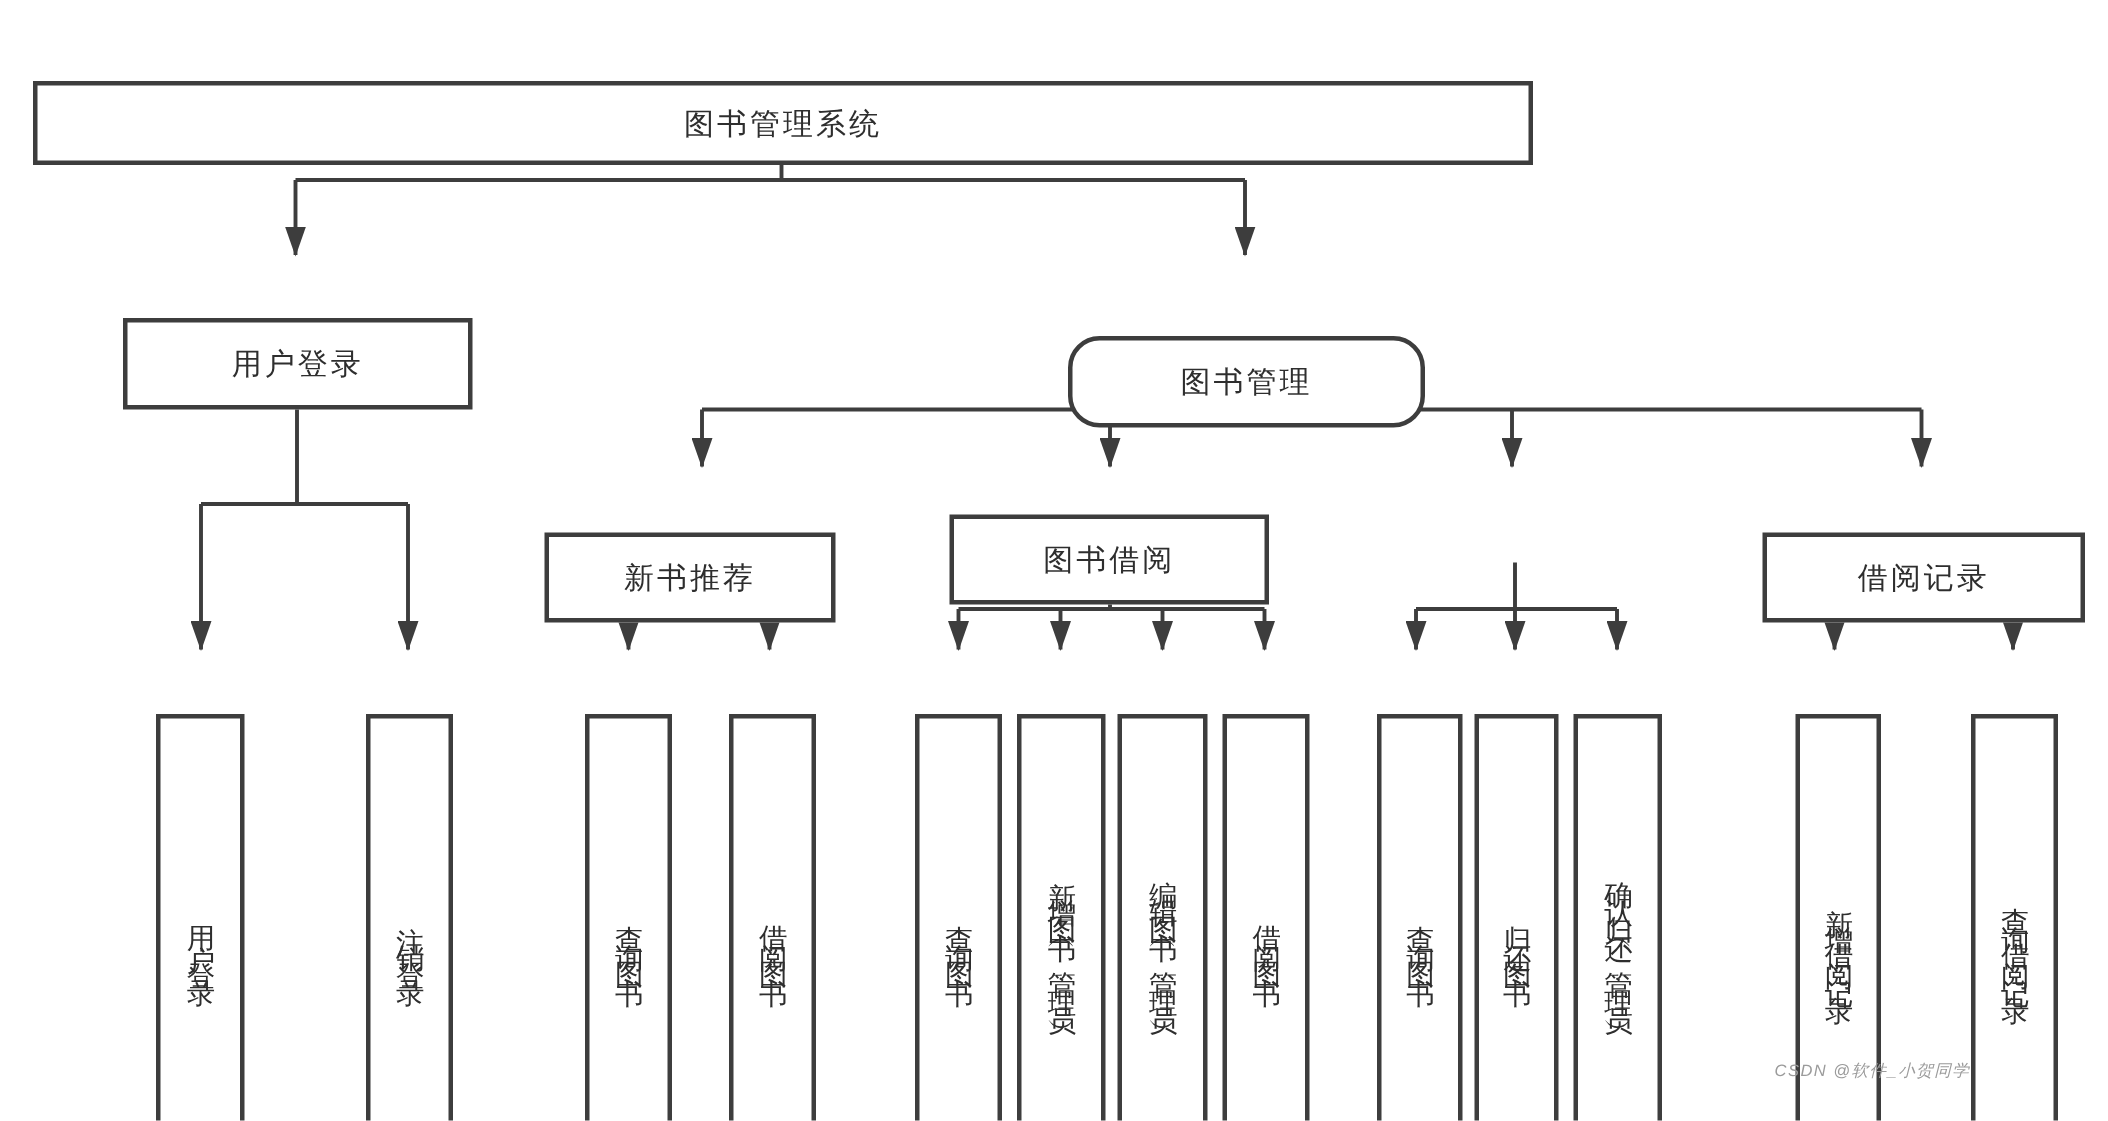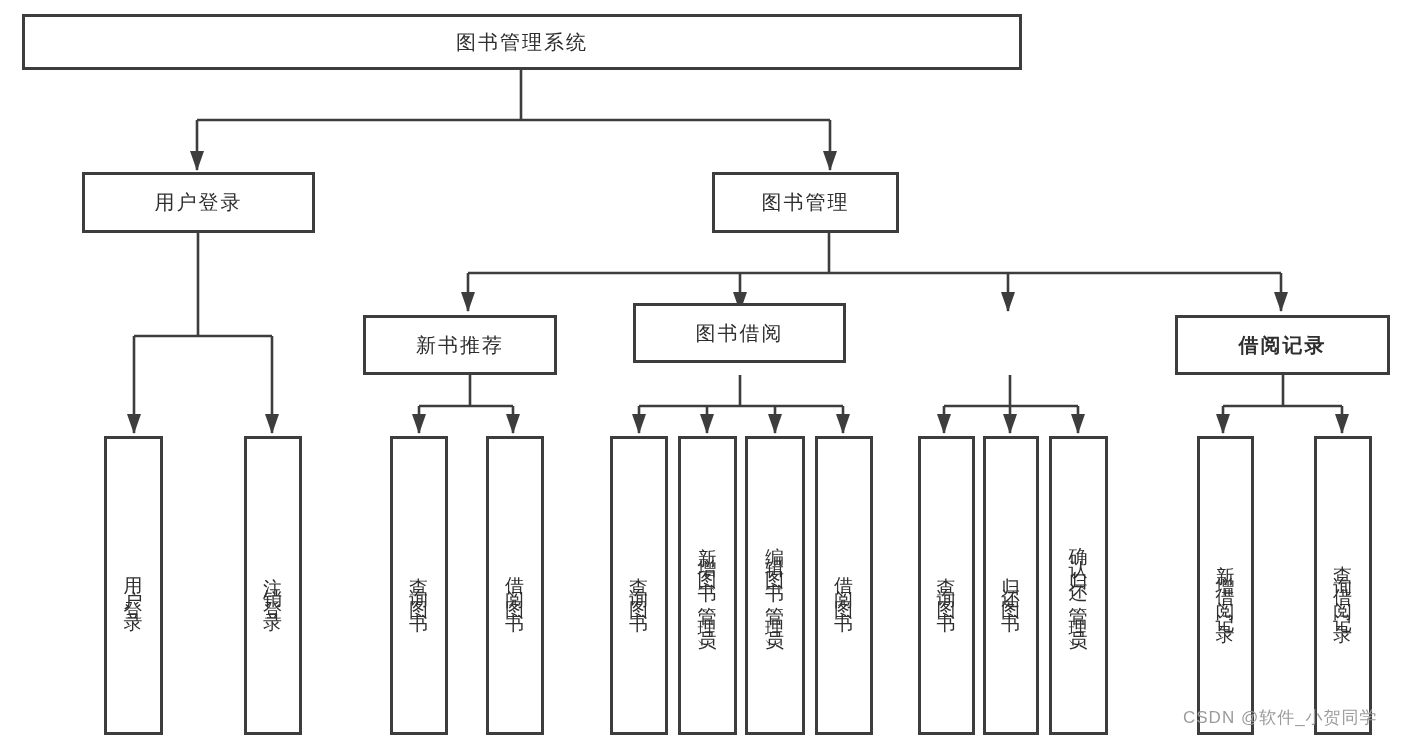--- a/index.html
+++ b/index.html
@@ -26,41 +26,43 @@
   .node{
     position:absolute;
     box-sizing:border-box;
     border:3px solid var(--line,#3d3d3d);
     background:#ffffff;
     display:flex;
     align-items:center;
     justify-content:center;
     color:var(--text,#2e2e2e);
     z-index:2;
+    margin-top:40px;
   }
   .node .htext{
     font-size:20px;
     letter-spacing:2px;
     white-space:nowrap;
   }
   .node .vtext{
     writing-mode:vertical-rl;
     text-orientation:mixed;
     font-size:19px;
     letter-spacing:12px;
     line-height:1;
   }
   .watermark{
     position:absolute;
     left:1183px;top:706px;
     z-index:3;
-    font-size:17px;
+    font-size:11px;
     letter-spacing:1px;
     color:var(--watermark,#9b9b9b);
     white-space:nowrap;
+    font-style:italic;
   }
 </style>
 </head>
 <body>
 
 <div class="canvas">
 
   <svg class="wires" viewBox="0 0 1405 747" xmlns="http://www.w3.org/2000/svg">
     <defs>
       <marker id="arrow" viewBox="0 0 20 14" refX="19" refY="7" markerWidth="20" markerHeight="14" markerUnits="userSpaceOnUse" orient="auto">
@@ -116,31 +118,31 @@
     </g>
   </svg>
 
   <div class="node" style="left:22px;top:14px;width:1000px;height:56px;">
     <span class="htext">图书管理系统</span>
   </div>
 
   <div class="node" style="left:82px;top:172px;width:233px;height:61px;">
     <span class="htext">用户登录</span>
   </div>
-  <div class="node" style="left:712px;top:172px;width:187px;height:61px;">
+  <div class="node" style="left:712px;top:184px;width:238px;height:61px;border-radius:21px;">
     <span class="htext">图书管理</span>
   </div>
 
   <div class="node" style="left:363px;top:315px;width:194px;height:60px;">
     <span class="htext">新书推荐</span>
   </div>
   <div class="node" style="left:633px;top:303px;width:213px;height:60px;">
     <span class="htext">图书借阅</span>
   </div>
-  <div class="node" style="left:1175px;top:315px;width:215px;height:60px;font-weight:bold;">
+  <div class="node" style="left:1175px;top:315px;width:215px;height:60px;">
     <span class="htext">借阅记录</span>
   </div>
 
   <div class="node" style="left:104px;top:436px;width:59px;height:299px;">
     <span class="vtext">用户登录</span>
   </div>
   <div class="node" style="left:244px;top:436px;width:58px;height:299px;">
     <span class="vtext">注销登录</span>
   </div>
 

